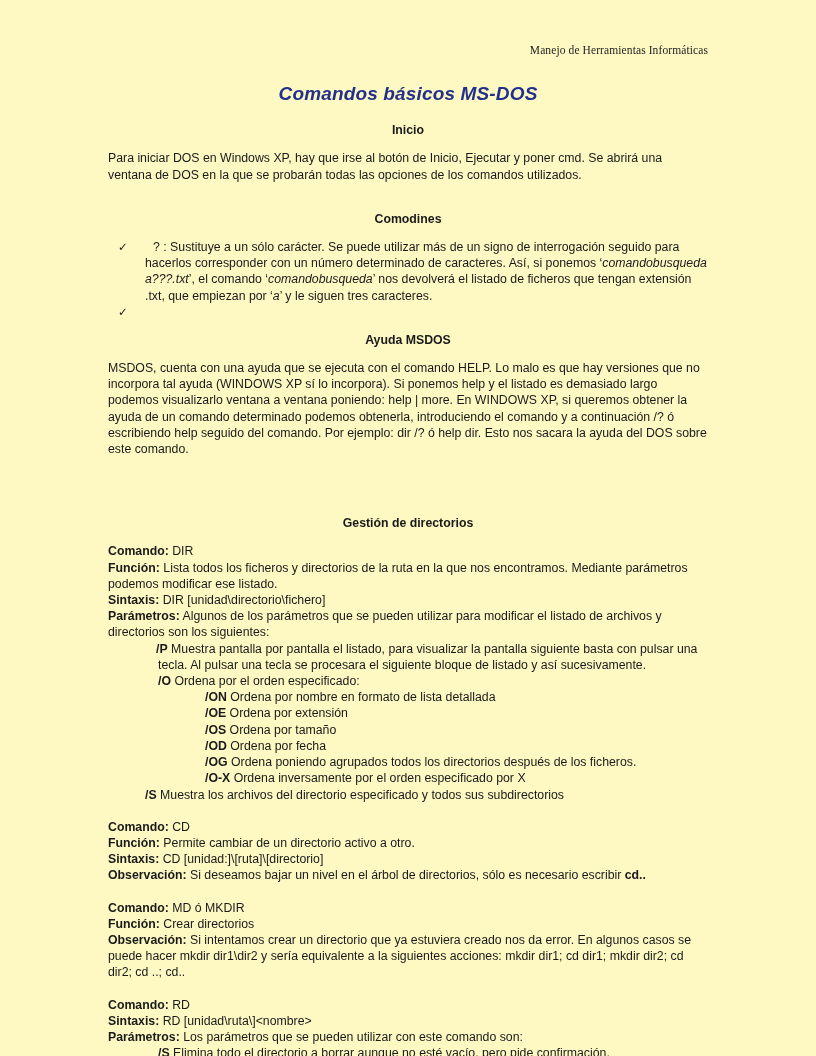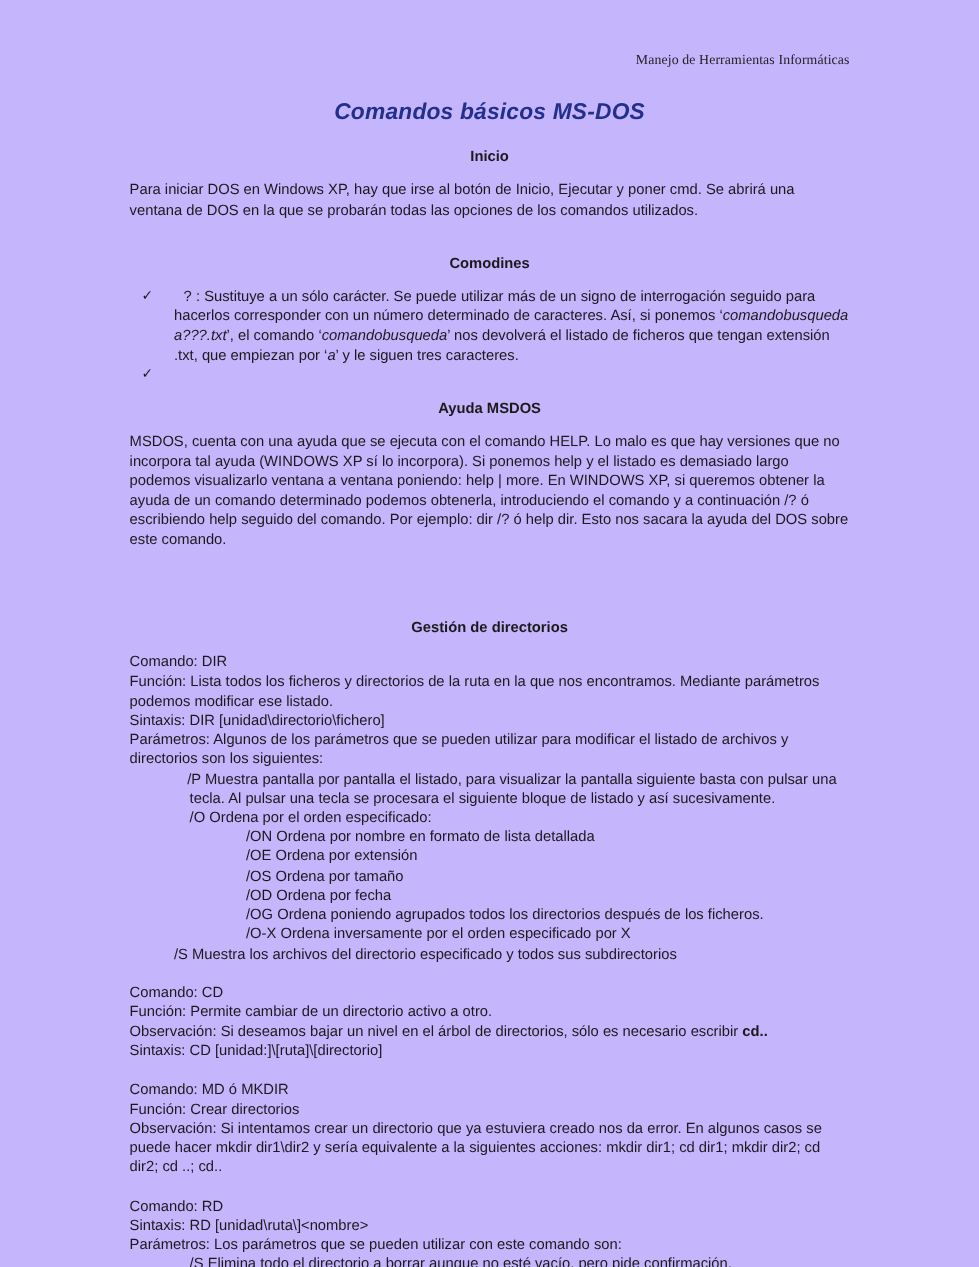--- a/index.html
+++ b/index.html
@@ -8,21 +8,21 @@
     background: #ffffff;
   }
   body {
     font-family: "Liberation Sans", sans-serif;
     color: #1a1a1a;
   }
   .page {
     position: relative;
     width: 816px;
     height: 1056px;
-    background: #c4b5fd;
+    background: #fef9c3;
     overflow: hidden;
     box-sizing: border-box;
   }
 
   
   .doc-header {
     position: absolute;
     top: 44px;
     right: 108px;
     font-family: "Liberation Serif", serif;
@@ -77,21 +77,21 @@
     position: absolute;
     left: 10px;
     top: 0;
     font-size: 11.5px;
     line-height: 16.2px;
   }
   .bullet-lead { padding-left: 8px; }
 
   
   .cmd-line { margin: 0; }
-  .lbl { font-weight: normal; }
+  .lbl { font-weight: bold; }
 
   .ind1 { padding-left: 50px; text-indent: 0; }
   .ind1-hang { padding-left: 50px; text-indent: -2px; }
   .ind0b { padding-left: 37px; }
   .ind2 { padding-left: 97px; }
 
   em.it { font-style: italic; }
   b.bd { font-weight: bold; }
 </style>
 </head>
@@ -146,22 +146,22 @@
       <p class="cmd-line ind2"><span class="lbl">/OG</span> <span>Ordena poniendo agrupados todos los directorios después de los ficheros.</span></p>
       <p class="cmd-line ind2"><span class="lbl">/O-X</span> <span>Ordena inversamente por el orden especificado por X</span></p>
       <p class="cmd-line ind0b"><span class="lbl">/S</span> <span>Muestra los archivos del directorio especificado y todos sus subdirectorios</span></p>
     </div>
 
     <div class="gap-md"></div>
 
     <div>
       <p class="cmd-line"><span class="lbl">Comando:</span> <span>CD</span></p>
       <p class="cmd-line"><span class="lbl">Función:</span> <span>Permite cambiar de un directorio activo a otro.</span></p>
+      <p class="cmd-line"><span class="lbl">Sintaxis:</span> <span>CD [unidad:]\[ruta]\[directorio]</span></p>
       <p class="cmd-line"><span class="lbl">Observación:</span> <span>Si deseamos bajar un nivel en el árbol de directorios, sólo es necesario escribir </span><b class="bd">cd..</b></p>
-      <p class="cmd-line"><span class="lbl">Sintaxis:</span> <span>CD [unidad:]\[ruta]\[directorio]</span></p>
     </div>
 
     <div class="gap-md"></div>
 
     <div>
       <p class="cmd-line"><span class="lbl">Comando:</span> <span>MD ó MKDIR</span></p>
       <p class="cmd-line"><span class="lbl">Función:</span> <span>Crear directorios</span></p>
       <p class="cmd-line"><span class="lbl">Observación:</span> <span>Si intentamos crear un directorio que ya estuviera creado nos da error. En algunos casos se puede hacer mkdir dir1\dir2 y sería equivalente a la siguientes acciones: mkdir dir1; cd dir1; mkdir dir2; cd dir2; cd ..; cd..</span></p>
     </div>
 

